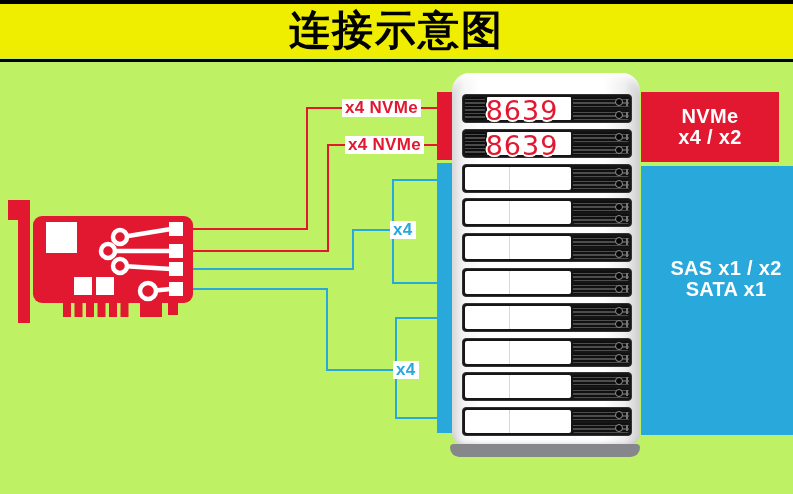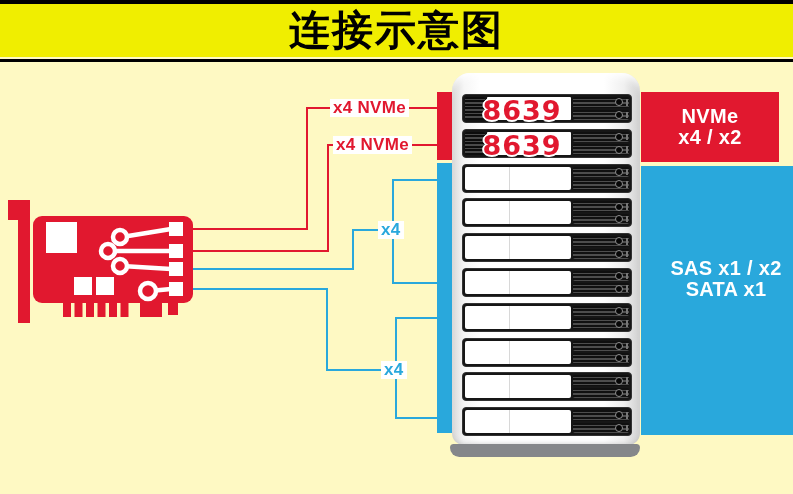--- a/index.html
+++ b/index.html
@@ -1,16 +1,16 @@
 <!DOCTYPE html>
 <html><head>
 <meta charset="utf-8">
 <style>
   html,body{margin:0;padding:0;background:#fff;}
-  .stage{position:relative;width:793px;height:494px;background:#fef9c3;overflow:hidden;
+  .stage{position:relative;width:793px;height:494px;background:#bef264;overflow:hidden;
          font-family:"Liberation Sans","DejaVu Sans",sans-serif;}
   
   .bar-top{position:absolute;left:0;top:0;width:793px;height:4px;background:#000;}
   .title-band{position:absolute;left:0;top:4px;width:793px;height:53px;background:#f0ee00;
               display:flex;align-items:center;justify-content:center;}
   .title-text{font-size:41px;font-weight:700;color:#000;letter-spacing:2px;line-height:1;}
   .bar-bottom{position:absolute;left:0;top:59px;width:793px;height:3px;background:#000;}
   
   .strip{position:absolute;left:437px;width:15px;z-index:1;}
   .strip-red{top:92px;height:68px;background:#e1182f;}
@@ -33,30 +33,30 @@
   .bay-label{width:84px;background:#fff;border-radius:1px;}
   .bay-sled{flex:1;display:flex;flex-direction:column;gap:2px;}
   .sled-row{flex:1;position:relative;border-radius:2px;
             background:#101010 repeating-linear-gradient(180deg,rgba(0,0,0,0) 0 2px,#4d4d4d 2px 3.5px);}
   .sled-led{position:absolute;right:6px;top:50%;margin-top:-4px;width:8px;height:8px;
             border-radius:50%;background:#060606;border:1px solid #909090;box-sizing:border-box;}
   .sled-latch{position:absolute;right:1px;top:2px;bottom:2px;width:2px;background:#777;}
   
   .bay-code{position:absolute;left:463px;width:118px;text-align:center;z-index:4;
             font-family:"DejaVu Sans","Liberation Sans",sans-serif;
-            font-size:27px;font-weight:700;color:#e1182f;letter-spacing:1px;line-height:1;
+            font-size:27px;font-weight:400;color:#e1182f;letter-spacing:1px;line-height:1;
             text-shadow:-2px 0 0 #fff,2px 0 0 #fff,0 -2px 0 #fff,0 2px 0 #fff,
                         -1px -1px 0 #fff,1px -1px 0 #fff,-1px 1px 0 #fff,1px 1px 0 #fff;}
   .bay-code-1{top:97px;}
   .bay-code-2{top:132px;}
   
   .overlay{position:absolute;left:0;top:0;z-index:3;}
   
   .cable-label{position:absolute;background:#fff;font-weight:700;font-size:17px;
-               line-height:18px;padding:0 3px;z-index:4;letter-spacing:0.3px;}
+               line-height:18px;padding:0 3px;z-index:4;letter-spacing:0.3px;margin-left:12px;}
   .lbl-red{color:#e1182f;}
   .lbl-cyan{color:#29a8dc;}
   .lbl-nvme-1{left:330px;top:99px;}
   .lbl-nvme-2{left:333px;top:136px;}
   .lbl-x4-1{left:378px;top:221px;}
   .lbl-x4-2{left:381px;top:361px;}
   
   .legend{position:absolute;left:641px;width:138px;color:#fff;display:flex;
           flex-direction:column;align-items:center;justify-content:center;
           font-weight:700;font-size:20px;line-height:21px;z-index:1;letter-spacing:0.3px;}

